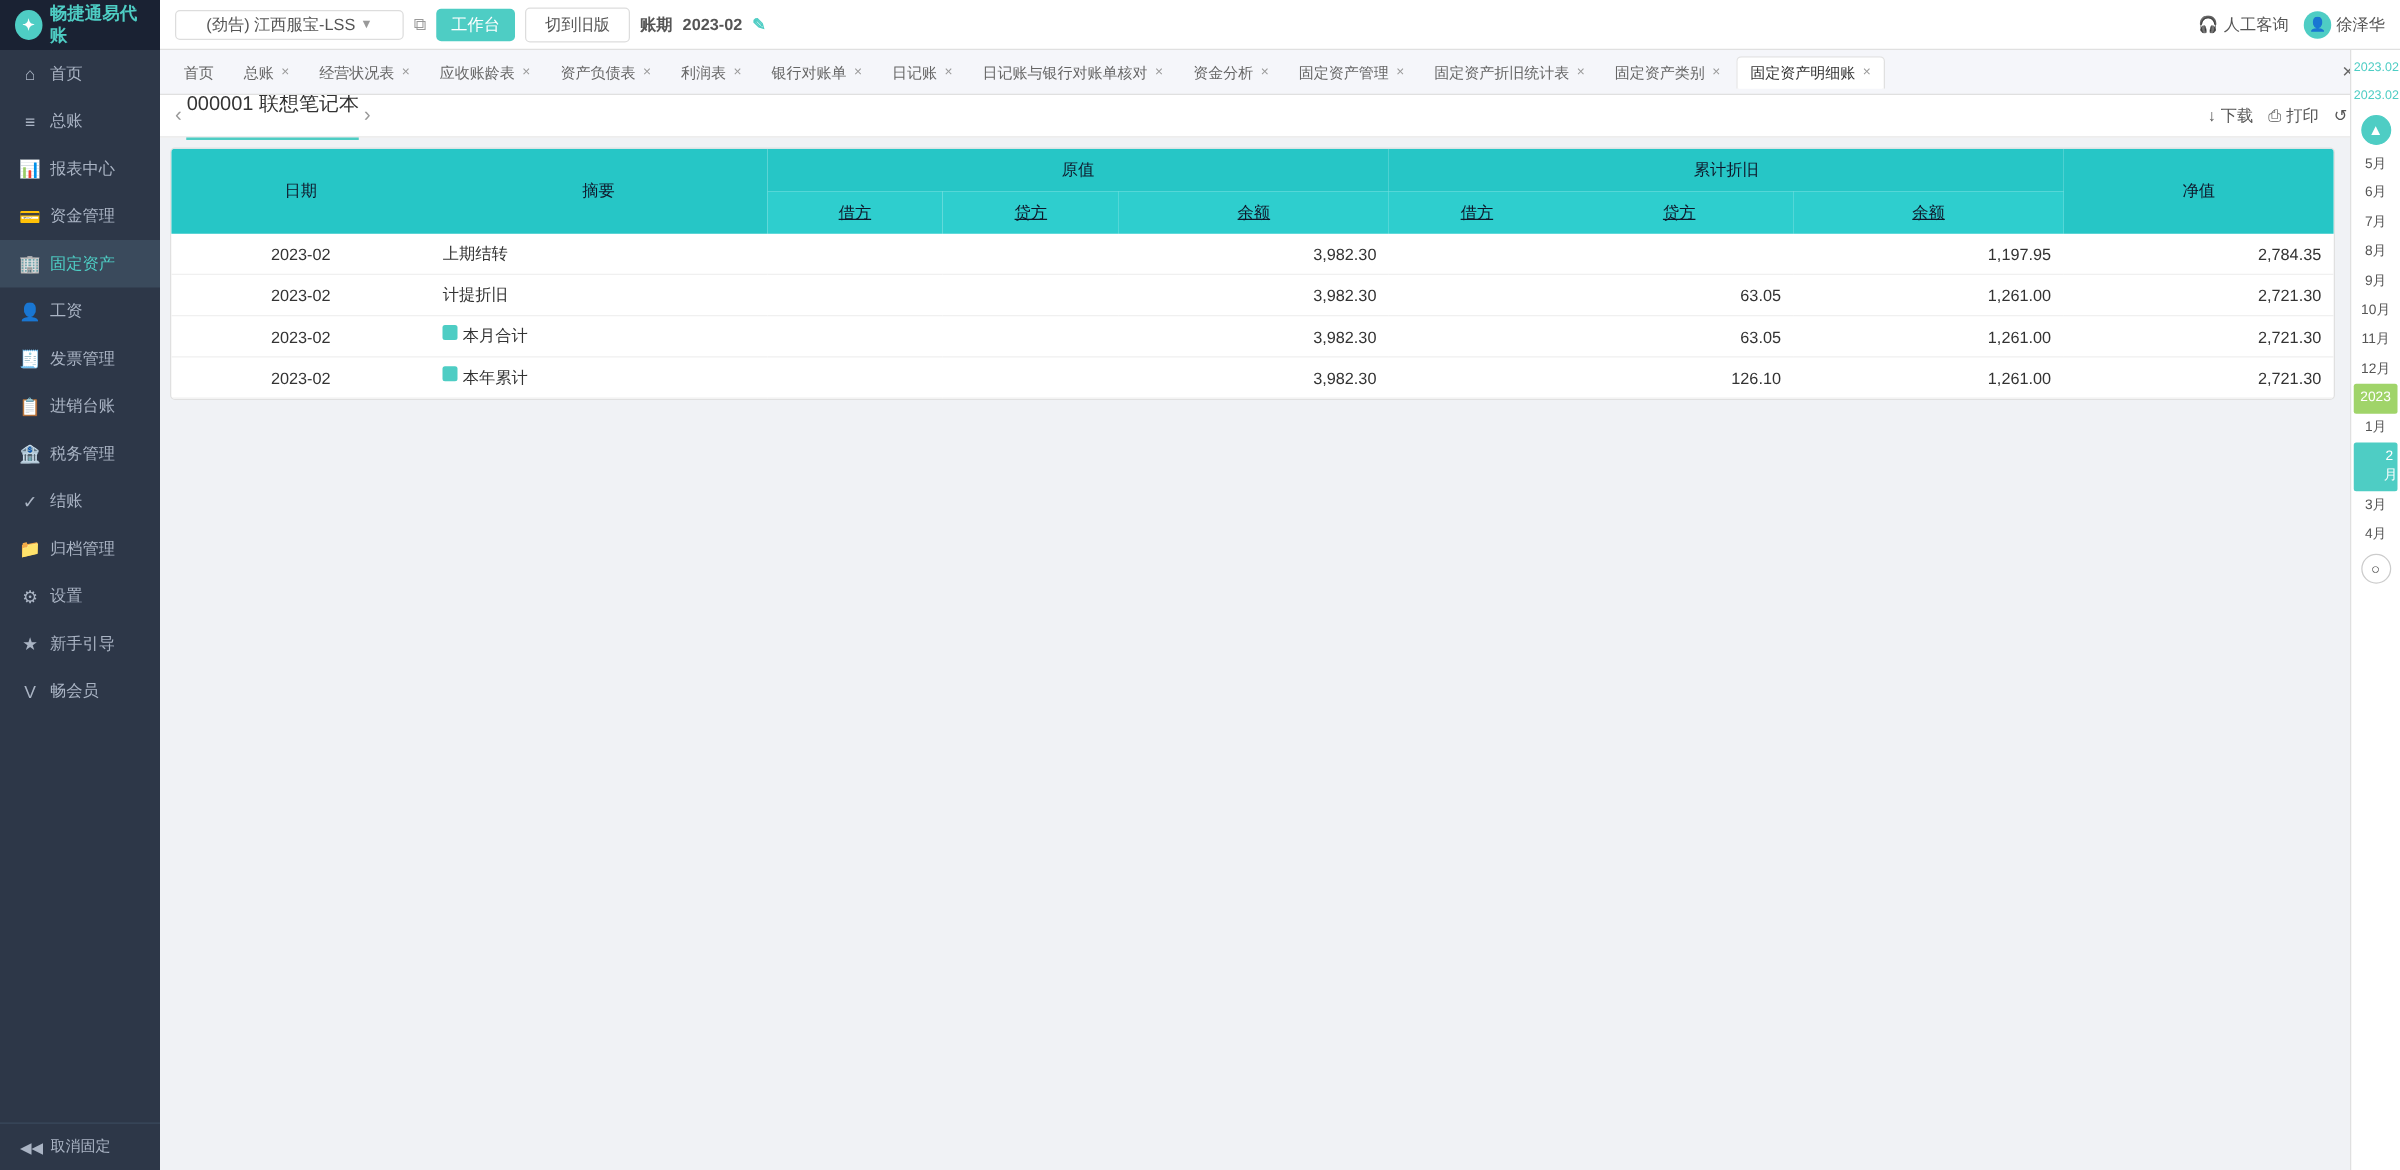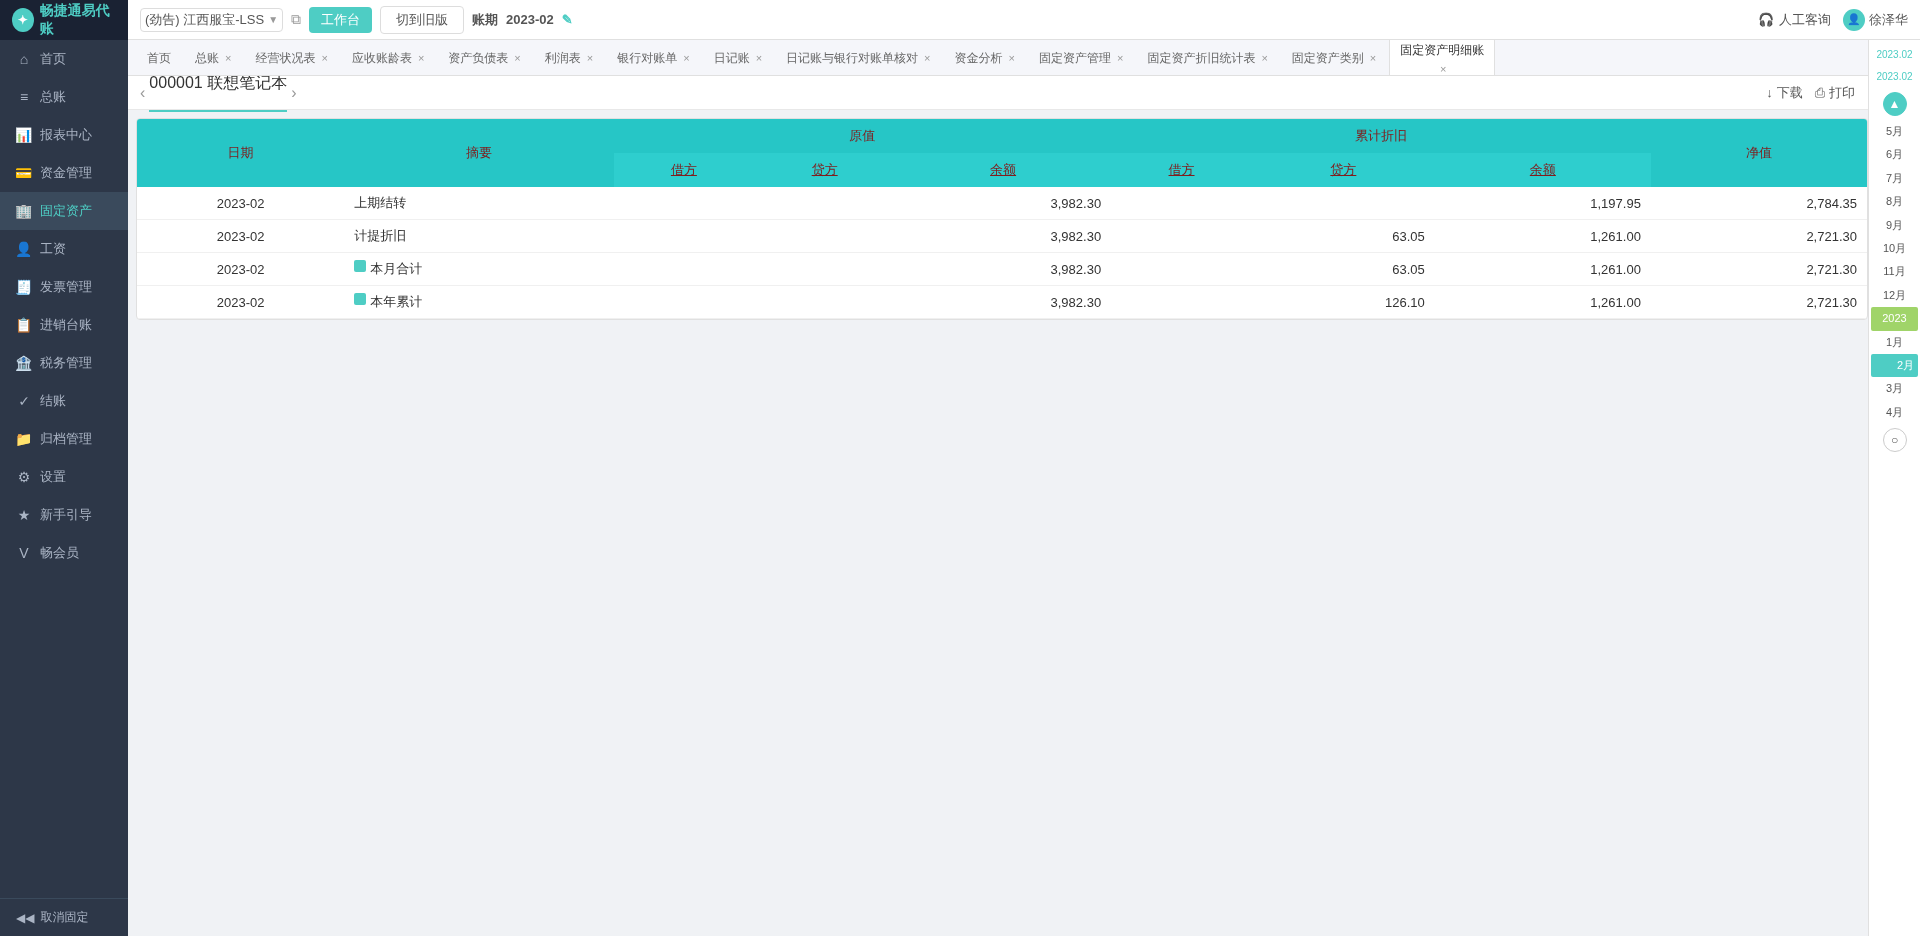--- a/index.html
+++ b/index.html
@@ -27,21 +27,21 @@
     }
 
     
     .topbar {
       position: fixed; left: 128px; top: 0; right: 0; height: 40px; background: #fff;
       display: flex; align-items: center; padding: 0 12px; border-bottom: 1px solid #e0e0e0;
       z-index: 99; gap: 8px;
     }
     .topbar-company {
       display: flex; align-items: center; gap: 4px; color: #555; font-size: 13px; cursor: pointer;
-      border: 1px solid #ddd; border-radius: 4px; padding: 2px 4px;
+      border: 1px solid #ddd; border-radius: 4px; padding: 2px 24px;
     }
     .topbar-company .chevron { font-size: 10px; color: #999; }
     .topbar-btn {
       background: #4ecdc4; color: white; border: none; border-radius: 4px;
       padding: 4px 12px; cursor: pointer; font-size: 13px;
     }
     .topbar-btn-outline {
       background: white; color: #555; border: 1px solid #ddd; border-radius: 4px;
       padding: 4px 15px; cursor: pointer; font-size: 13px;
     }
@@ -54,21 +54,21 @@
       position: fixed; left: 128px; top: 40px; right: 0; height: 36px; background: #f5f6fa;
       display: flex; align-items: center; padding: 0 8px; border-bottom: 1px solid #e0e0e0;
       z-index: 98; overflow-x: auto; gap: 2px;
     }
     .tabbar::-webkit-scrollbar { height: 0; }
     .tab-item {
       display: flex; align-items: center; gap: 4px; padding: 4px 10px; cursor: pointer;
       font-size: 12px; color: #666; white-space: nowrap; border-radius: 4px 4px 0 0;
       border: 1px solid transparent; border-bottom: none;
     }
-    .tab-item.active { background: #fff; border-color: #e0e0e0; color: #333; font-weight: 500; flex-direction: column; }
+    .tab-item.active { background: #fff; border-color: #e0e0e0; color: #333; font-weight: 500; }
     .tab-close { color: #999; font-size: 11px; cursor: pointer; margin-left: 2px; }
     .tabbar-actions { margin-left: auto; display: flex; align-items: center; gap: 4px; }
     .tabbar-action-btn { background: none; border: none; cursor: pointer; color: #666; font-size: 16px; padding: 2px 4px; }
 
     
     .secondbar {
       position: fixed; left: 128px; top: 76px; right: 0; height: 34px;
       background: #fff; display: flex; align-items: center; padding: 0 12px;
       border-bottom: 1px solid #e8e8e8; z-index: 97; gap: 8px;
     }
@@ -80,31 +80,31 @@
 
     
     .main-content {
       position: fixed; left: 128px; top: 110px; right: 0; bottom: 0;
       background: #f0f2f5; overflow: auto; padding: 8px;
     }
 
     
     .table-wrapper { background: #fff; border-radius: 4px; overflow: hidden; border: 1px solid #e0e0e0; }
     table { width: 100%; border-collapse: collapse; font-size: 13px; }
-    th { background: #26c6c6; color: #7f1d1d; padding: 8px 10px; text-align: center; font-weight: 500; }
+    th { background: #26c6c6; color: #0f172a; padding: 8px 10px; text-align: center; font-weight: 500; }
     th.subheader { background: #2ecece; text-decoration: underline; }
     td { padding: 7px 10px; border-bottom: 1px solid #f0f0f0; text-align: right; color: #333; }
     td:first-child { text-align: center; }
     td.text-left { text-align: left; }
     .summary-label { display: flex; align-items: flex-start; gap: 4px; }
     .summary-icon { width: 12px; height: 12px; background: #4ecdc4; border-radius: 2px; display: inline-block; }
 
     
     .right-panel {
-      position: fixed; right: 0; top: 40px; bottom: 0; width: 52px;
+      position: fixed; right: 0; top: 40px; bottom: 0; width: 40px;
       background: #fff; border-left: 1px solid #e0e0e0; display: flex; flex-direction: column;
       align-items: center; padding: 4px 0; z-index: 98; overflow-y: auto;
     }
     .right-panel-item {
       width: 100%; text-align: center; padding: 4px 2px; font-size: 11px; color: #555;
       cursor: pointer; line-height: 1.4;
     }
     .right-panel-item.highlight { background: #4ecdc4; color: white; border-radius: 2px; margin: 0 2px; width: calc(100% - 4px); padding-left: 24px; }
     .right-panel-item.year-mark { background: #a0d469; color: white; border-radius: 2px; margin: 0 2px; width: calc(100% - 4px); }
 

